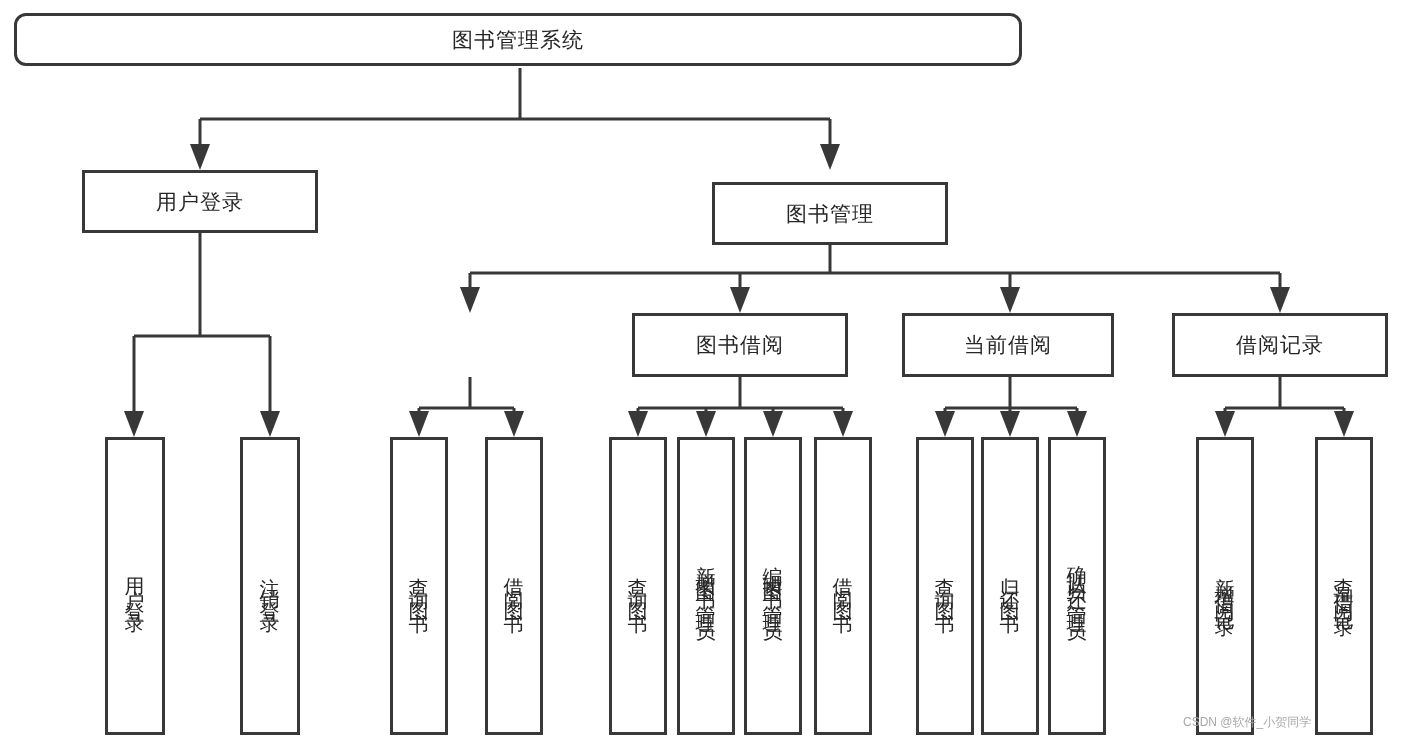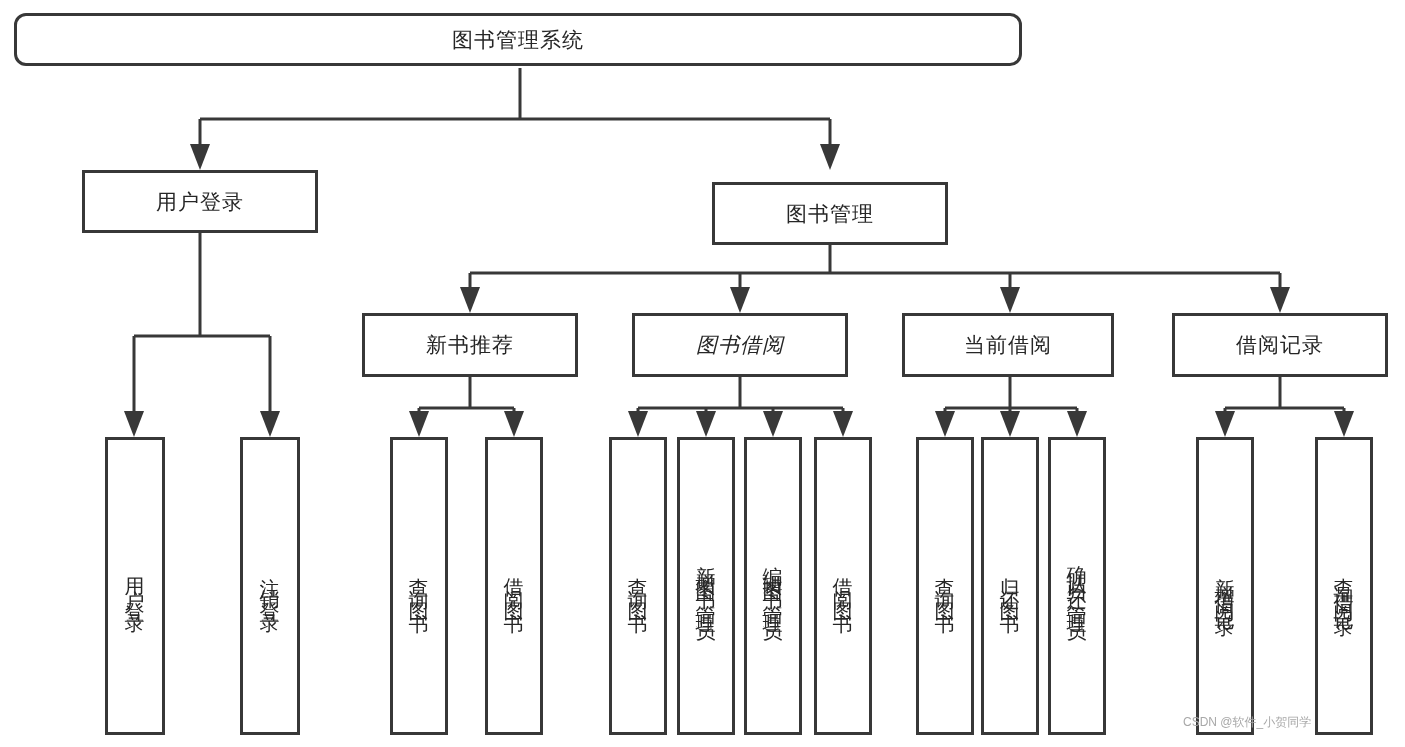--- a/index.html
+++ b/index.html
@@ -94,22 +94,21 @@
       <polygon points="1215,411 1235,411 1225,437"></polygon>
       <polygon points="1334,411 1354,411 1344,437"></polygon>
     </g>
   </svg>
 
   <div class="hbox" style="left:14px;top:13px;width:1008px;height:53px;border-radius:12px;">图书管理系统</div>
 
   <div class="hbox" style="left:82px;top:170px;width:236px;height:63px;">用户登录</div>
   <div class="hbox" style="left:712px;top:170px;width:236px;height:63px;margin-top:12px;">图书管理</div>
 
-  <div class="hbox" style="left:362px;top:313px;width:216px;height:64px;">新书推荐</div>
-  <div class="hbox" style="left:632px;top:313px;width:216px;height:64px;font-style:italic;">图书借阅</div>
+  <div class="hbox" style="left:632px;top:313px;width:216px;height:64px;">图书借阅</div>
   <div class="hbox" style="left:902px;top:313px;width:212px;height:64px;">当前借阅</div>
   <div class="hbox" style="left:1172px;top:313px;width:216px;height:64px;">借阅记录</div>
 
   <div class="vbox sp-wide" style="left:105px;top:437px;width:60px;height:298px;">用户登录</div>
   <div class="vbox sp-wide" style="left:240px;top:437px;width:60px;height:298px;">注销登录</div>
 
   <div class="vbox sp-wide" style="left:390px;top:437px;width:58px;height:298px;">查询图书</div>
   <div class="vbox sp-wide" style="left:485px;top:437px;width:58px;height:298px;">借阅图书</div>
 
   <div class="vbox sp-wide" style="left:609px;top:437px;width:58px;height:298px;">查询图书</div>

